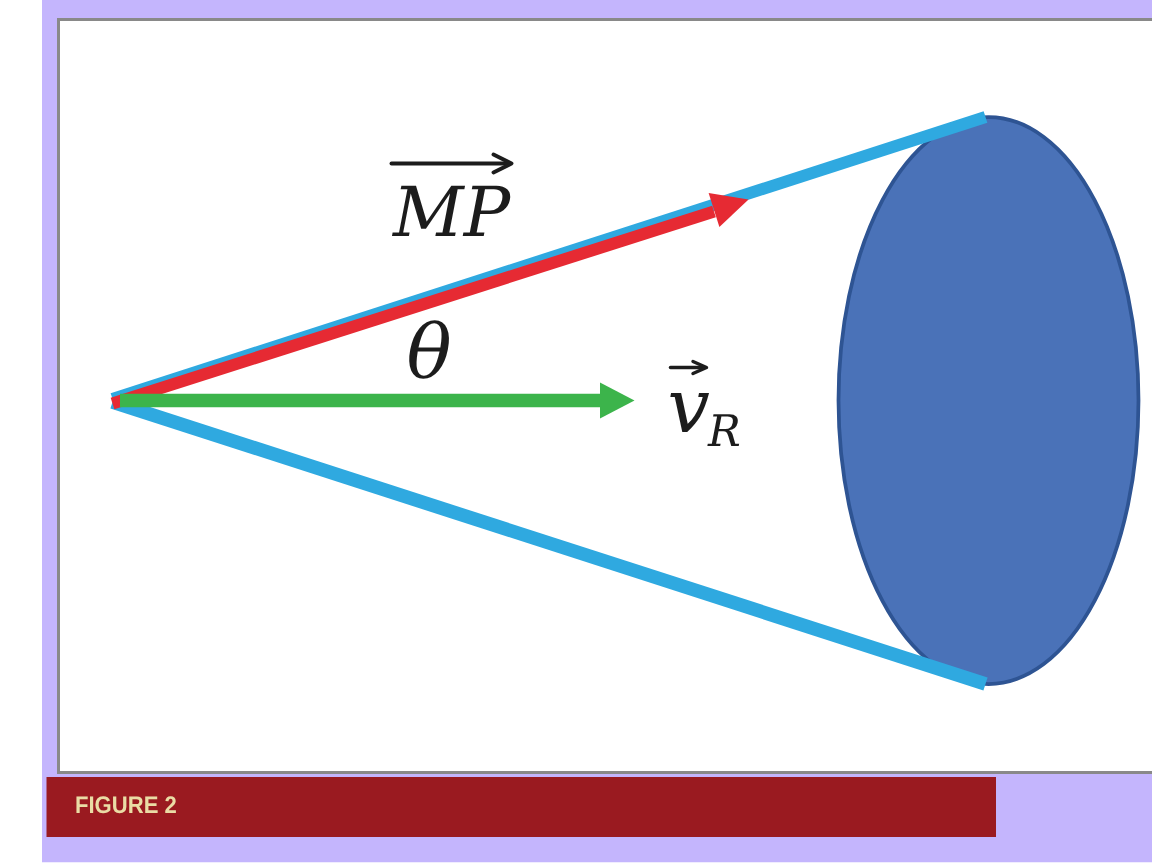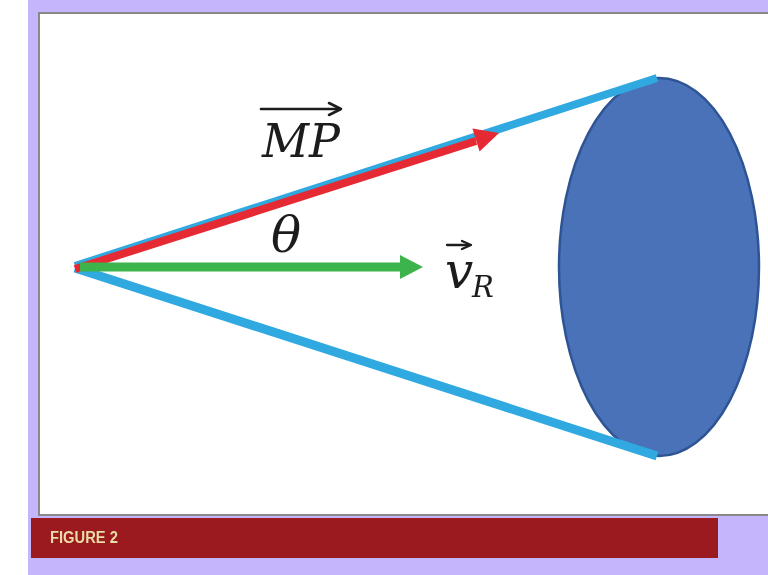--- a/index.html
+++ b/index.html
@@ -37,21 +37,21 @@
   .v-head           { fill: var(--velocity-arrow); stroke: none; }
   .math-text        { font-family: "DejaVu Serif", serif; font-style: italic; fill: var(--label-ink); }
   .overarrow        { stroke: var(--label-ink); stroke-width: 2.6; fill: none;
                       stroke-linecap: round; stroke-linejoin: round; }
   .overarrow-small  { stroke-width: 2.3; }
   
   .caption-bar {
     position: absolute;
     left: 3px;
     top: 518px;
-    width: 687px;
+    width: 633px;
     height: 40px;
     background: var(--caption-bg);
     display: flex;
     align-items: center;
     box-sizing: border-box;
     padding-left: 19px;
   }
   .caption-label {
     color: var(--caption-label);
     font-weight: 700;

